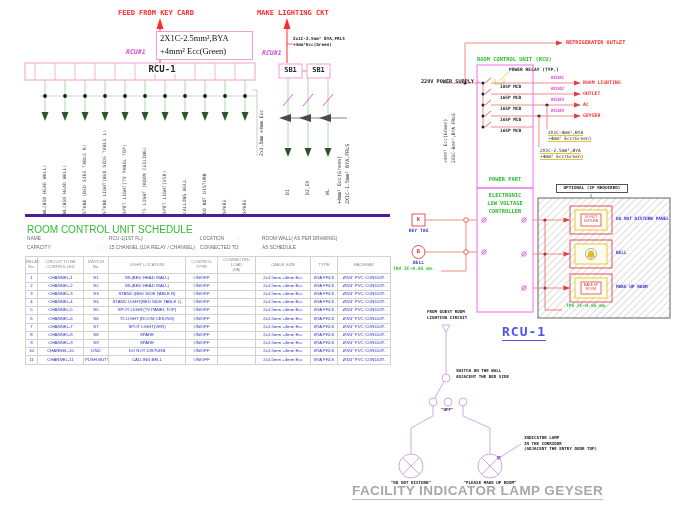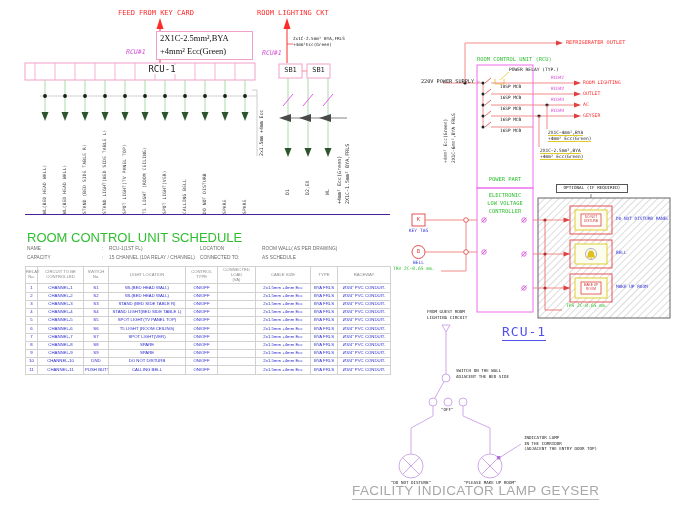--- a/index.html
+++ b/index.html
@@ -1,33 +1,33 @@
 <!DOCTYPE html>
 <html><head>
 <meta charset="utf-8">
 <style>
   html,body{margin:0;padding:0;background:#fff;}
   #canvas{position:relative;width:680px;height:512px;background:#fff;overflow:hidden;
           font-family:"DejaVu Sans Mono",monospace;}
   #wiring{position:absolute;left:0;top:0;}
-  .t{position:absolute;white-space:nowrap;line-height:1.05;}
+  .t{position:absolute;white-space:nowrap;line-height:1.05;font-weight:bold;}
   .red{color:#ff2a2a;}
   .wine{color:#e04040;}
   .mag{color:#d44ad4;font-style:italic;}
   .grn{color:#2fbf2f;}
   .blu{color:#3434d8;}
   .blk{color:#222;}
   .vtext{position:absolute;writing-mode:vertical-rl;transform:rotate(180deg);
          white-space:nowrap;font-family:"DejaVu Sans Mono",monospace;color:#333;}
   .serifbox{font-family:"Liberation Serif",serif;color:#111;}
   .ctr{text-align:center;}
   
   #schedule{position:absolute;left:25px;top:214px;width:365px;
             font-family:"Liberation Sans",sans-serif;}
-  #schedule .title{font-size:13px;color:#2fbf2f;border-top:1px solid #4c1d95;padding:15px 0 1px 2px;}
+  #schedule .title{font-size:10px;color:#2fbf2f;border-top:3px solid #4c1d95;padding:7px 0 1px 2px;}
   #schedule .info{position:relative;height:9px;font-size:4.8px;color:#6a6a6a;}
   #schedule .info span{position:absolute;top:0;}
   #sched-table{border-collapse:collapse;table-layout:fixed;width:365px;margin-top:2px;}
   #sched-table th{border:1px solid #d2d2d2;color:#8a8a8a;font-weight:normal;font-size:4.2px;
                   line-height:1.15;text-align:center;white-space:pre-line;padding:1px 0;}
   #sched-table td{border:1px solid #d2d2d2;color:#2a2ad0;font-size:4.3px;line-height:1.1;
                   text-align:center;white-space:nowrap;overflow:hidden;height:7.2px;padding:0 1px;}
   .ann{position:absolute;font-size:4.5px;color:#222;line-height:1.15;}
   .ann span{display:inline-block;border-bottom:1px solid #e0ca30;}
   .tinybox{position:absolute;text-align:center;color:#d03030;font-size:3.2px;line-height:1.1;
@@ -244,21 +244,21 @@
       <div class="vtext" style="left:102px;top:126px;height:88px;font-size:4.5px;letter-spacing:0.2px;color:#444;">STAND LIGHT(BED SIDE TABLE L)</div>
       <div class="vtext" style="left:122px;top:126px;height:88px;font-size:4.5px;letter-spacing:0.2px;color:#444;">SPOT LIGHT(TV PANEL TOP)</div>
       <div class="vtext" style="left:142px;top:126px;height:88px;font-size:4.5px;letter-spacing:0.2px;color:#444;">T5 LIGHT (ROOM CEILING)</div>
       <div class="vtext" style="left:162px;top:126px;height:88px;font-size:4.5px;letter-spacing:0.2px;color:#444;">SPOT LIGHT(VER)</div>
       <div class="vtext" style="left:182px;top:126px;height:88px;font-size:4.5px;letter-spacing:0.2px;color:#444;">CALLING BELL</div>
       <div class="vtext" style="left:202px;top:126px;height:88px;font-size:4.5px;letter-spacing:0.2px;color:#444;">DO NOT DISTURB</div>
       <div class="vtext" style="left:222px;top:126px;height:88px;font-size:4.5px;letter-spacing:0.2px;color:#444;">SPARE</div>
       <div class="vtext" style="left:242px;top:126px;height:88px;font-size:4.5px;letter-spacing:0.2px;color:#444;">SPARE</div>
     </div>
 
-<div class="t red" style="left:257px;top:10px;font-size:7px;">ROOM LIGHTING CKT</div>
+<div class="t red" style="left:257px;top:10px;font-size:7px;">MAKE LIGHTING CKT</div>
 <div class="t blk" style="left:293px;top:37px;font-size:4.3px;">2x1C-2.5mm² BYA,FRLS</div>
 <div class="t blk" style="left:293px;top:43px;font-size:4.3px;">+4mm²Ecc(Green)</div>
 <div class="t mag" style="left:262px;top:50px;font-size:6.5px;">RCU#1</div>
 <div class="t blk ctr" style="left:279px;top:67px;width:23px;font-size:7px;">SB1</div>
 <div class="t blk ctr" style="left:307px;top:67px;width:23px;font-size:7px;">SB1</div>
 <div class="vtext" style="left:344px;top:118px;height:86px;font-size:5px;">2X1C-1.5mm² BYA,FRLS</div>
 <div class="vtext" style="left:336px;top:118px;height:86px;font-size:5px;">+4mm² Ecc(Green)</div>
 <div id="lighting-labels">
       <div class="vtext" style="left:285px;top:161px;height:34px;font-size:4.8px;color:#444;">D1</div>
       <div class="vtext" style="left:305px;top:161px;height:34px;font-size:4.8px;color:#444;">D2,EX</div>

